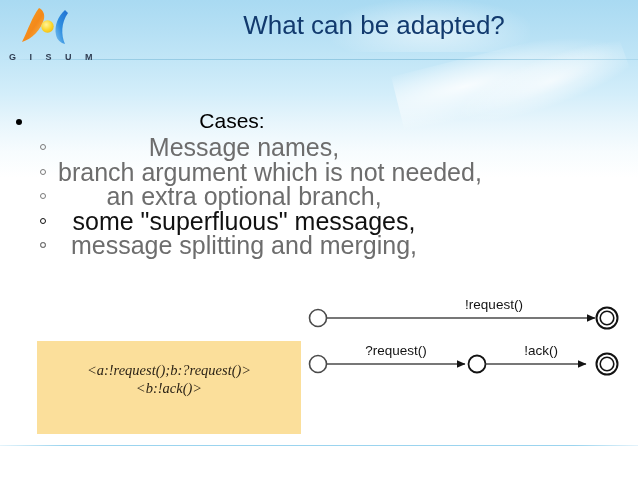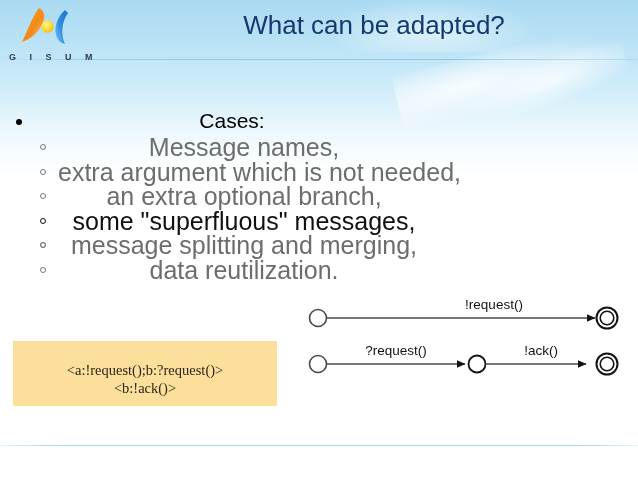--- a/index.html
+++ b/index.html
@@ -161,23 +161,24 @@
     border: 1px solid #7a7a7a;
     background: transparent;
     box-sizing: border-box;
   }
   .lvl2.emph { color: #111111; }
   .lvl2.emph .ring { border-color: #111111; }
 
   
   .callout {
     position: absolute;
-    left: 13px; top: 341px;
-    width: 264px; height: 65px;
+    left: 37px; top: 341px;
+    width: 264px; height: 93px;
     background: #fbdf9b;
+    font-style: italic;
   }
   .callout-inner {
     position: absolute;
     left: 0; top: 20px;
     width: 264px;
     text-align: center;
     font-family: "Liberation Serif", serif;
     font-size: 14.5px;
     line-height: 18px;
     color: #2d2417;
@@ -244,40 +245,36 @@
       <span>Cases:</span>
     </div>
 
     <div class="sublist">
       <div class="lvl2">
         <span class="ring"></span>
         <span>Message names,</span>
       </div>
       <div class="lvl2">
         <span class="ring"></span>
-        <span>extra argument which is not needed,</span>
+        <span>branch argument which is not needed,</span>
       </div>
       <div class="lvl2">
         <span class="ring"></span>
         <span>an extra optional branch,</span>
       </div>
       <div class="lvl2 emph">
         <span class="ring"></span>
         <span>some "superfluous" messages,</span>
       </div>
       <div class="lvl2">
         <span class="ring"></span>
       </div>
       <div class="lvl2">
         <span class="ring"></span>
         <span>message splitting and merging,</span>
-      </div>
-      <div class="lvl2">
-        <span class="ring"></span>
-        <span>data reutilization.</span>
       </div>
     </div>
 
   </div>
 
   <div class="callout">
     <div class="callout-inner">
       <div>&lt;a:!request();b:?request()&gt;</div>
       <div>&lt;b:!ack()&gt;</div>
     </div>

